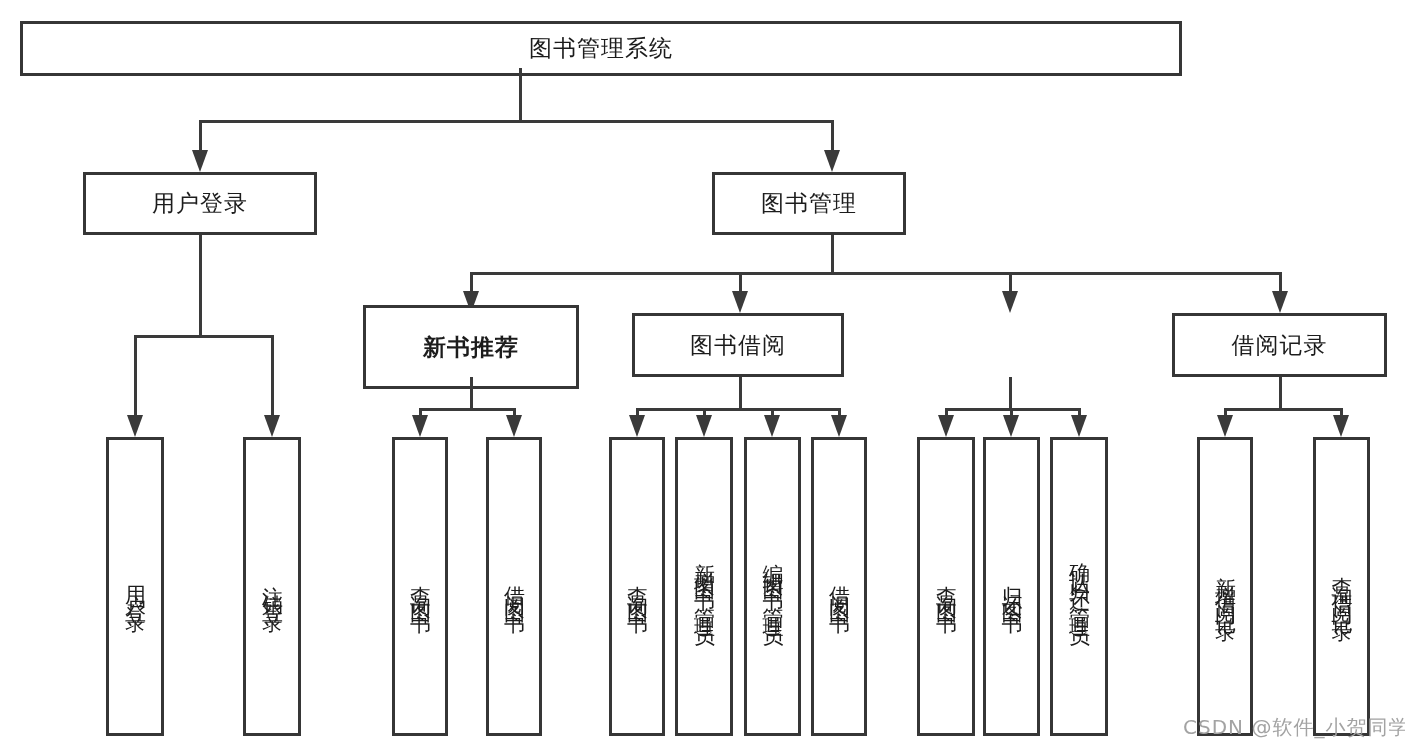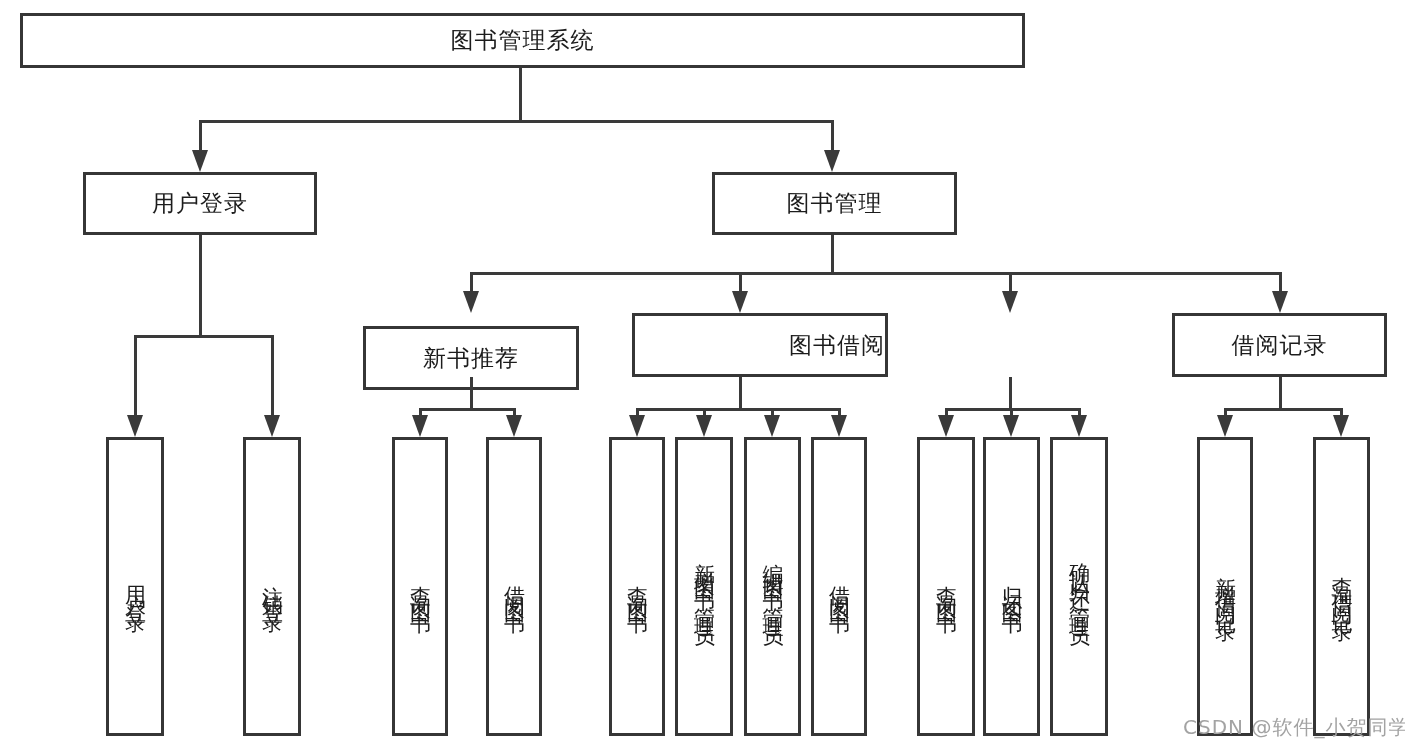--- a/index.html
+++ b/index.html
@@ -30,37 +30,37 @@
   .watermark{
     position:absolute;left:1183px;top:714px;z-index:6;
     font-size:20px;letter-spacing:1px;white-space:nowrap;
   }
 </style>
 </head>
 <body>
 
 <div class="canvas">
 
-  <div class="hbox" style="left:20px;top:13px;width:1005px;height:55px;">
+  <div class="hbox" style="left:20px;top:21px;width:1162px;height:55px;">
     <span>图书管理系统</span>
   </div>
 
   <div>
     <div class="line" style="left:519px;top:68px;width:3px;height:55px;"></div>
     <div class="line" style="left:199px;top:120px;width:635px;height:3px;"></div>
     <div class="line" style="left:199px;top:120px;width:3px;height:33px;"></div>
     <div class="arrowhead" style="left:192px;top:150px;"></div>
     <div class="line" style="left:831px;top:120px;width:3px;height:33px;"></div>
     <div class="arrowhead" style="left:824px;top:150px;"></div>
   </div>
 
   <div class="hbox" style="left:83px;top:172px;width:234px;height:63px;">
     <span>用户登录</span>
   </div>
-  <div class="hbox" style="left:712px;top:172px;width:245px;height:63px;">
+  <div class="hbox" style="left:712px;top:172px;width:194px;height:63px;">
     <span>图书管理</span>
   </div>
 
   <div>
     <div class="line" style="left:199px;top:235px;width:3px;height:103px;"></div>
     <div class="line" style="left:134px;top:335px;width:140px;height:3px;"></div>
     <div class="line" style="left:134px;top:335px;width:3px;height:82px;"></div>
     <div class="arrowhead" style="left:127px;top:415px;"></div>
     <div class="line" style="left:271px;top:335px;width:3px;height:82px;"></div>
     <div class="arrowhead" style="left:264px;top:415px;"></div>
@@ -72,24 +72,24 @@
     <div class="line" style="left:470px;top:272px;width:3px;height:21px;"></div>
     <div class="arrowhead" style="left:463px;top:291px;"></div>
     <div class="line" style="left:739px;top:272px;width:3px;height:21px;"></div>
     <div class="arrowhead" style="left:732px;top:291px;"></div>
     <div class="line" style="left:1009px;top:272px;width:3px;height:21px;"></div>
     <div class="arrowhead" style="left:1002px;top:291px;"></div>
     <div class="line" style="left:1279px;top:272px;width:3px;height:21px;"></div>
     <div class="arrowhead" style="left:1272px;top:291px;"></div>
   </div>
 
-  <div class="hbox" style="left:363px;top:326px;width:216px;height:64px;">
+  <div class="hbox" style="left:363px;top:305px;width:216px;height:84px;font-weight:bold;">
     <span>新书推荐</span>
   </div>
-  <div class="hbox" style="left:632px;top:313px;width:256px;height:64px;justify-content:flex-end;">
+  <div class="hbox" style="left:632px;top:313px;width:212px;height:64px;">
     <span>图书借阅</span>
   </div>
   <div class="hbox" style="left:1172px;top:313px;width:215px;height:64px;">
     <span>借阅记录</span>
   </div>
 
   <div>
     <div class="line" style="left:470px;top:377px;width:3px;height:34px;"></div>
     <div class="line" style="left:419px;top:408px;width:97px;height:3px;"></div>
     <div class="line" style="left:419px;top:408px;width:3px;height:9px;"></div>

